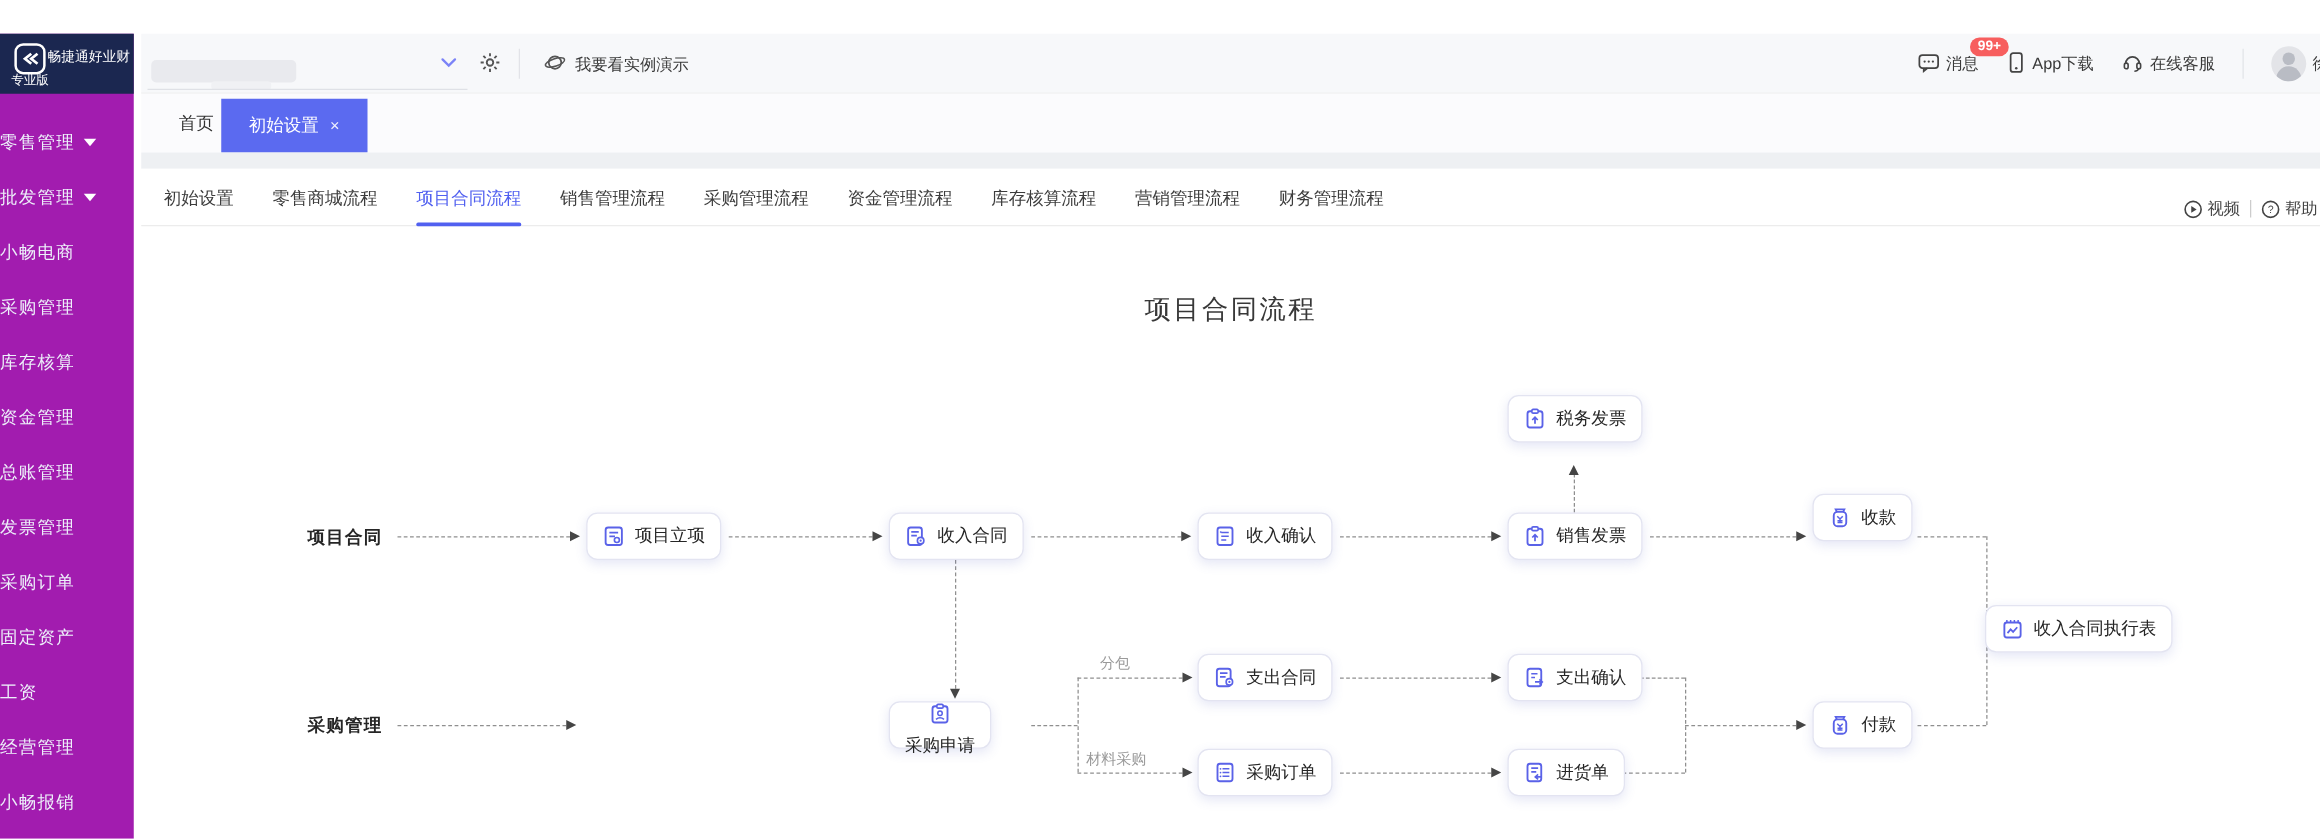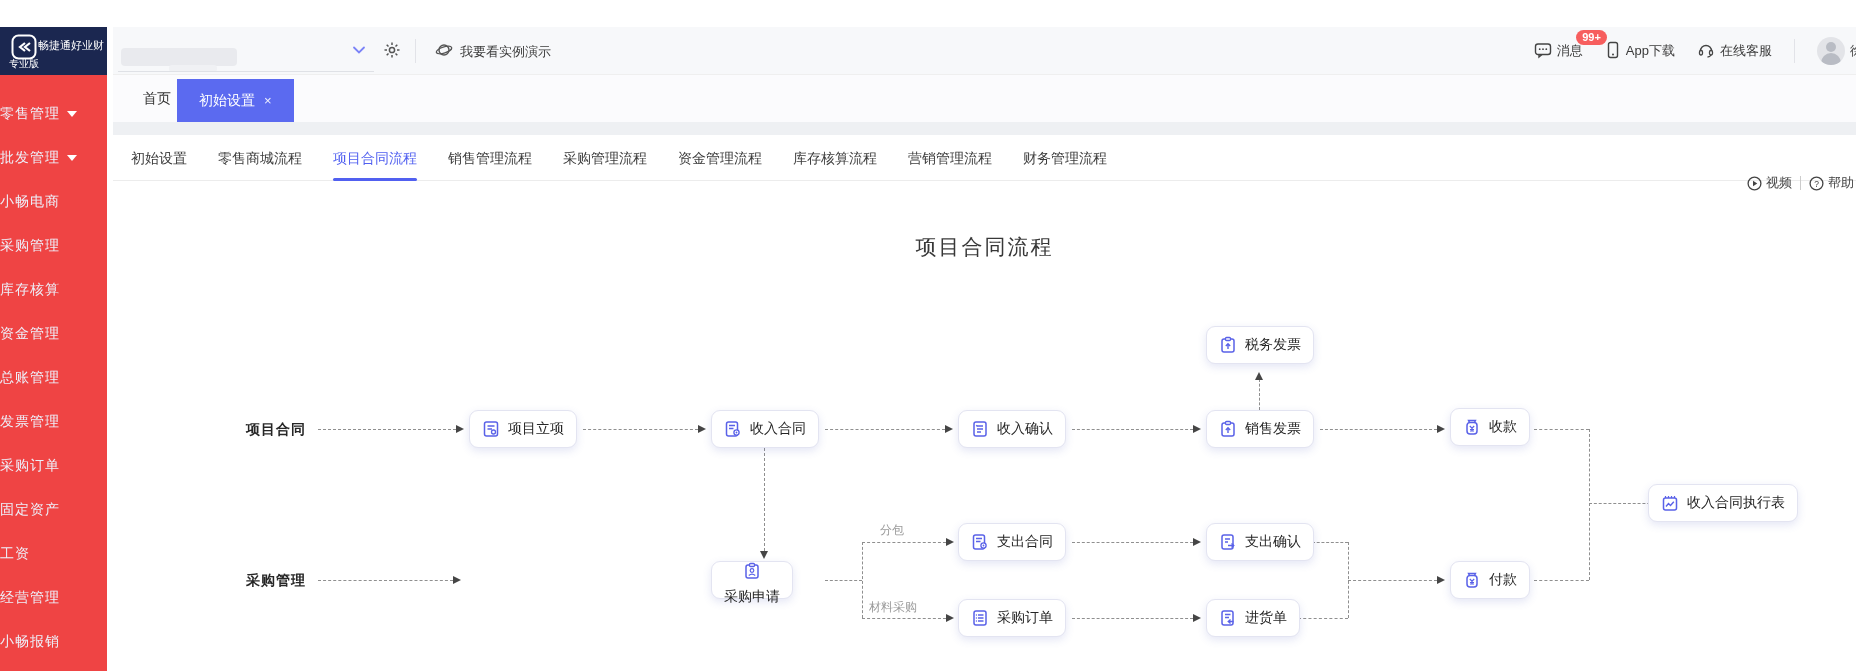--- a/index.html
+++ b/index.html
@@ -2,21 +2,21 @@
 <html><head>
 <meta charset="utf-8">
 <style>
   * { margin:0; padding:0; box-sizing:border-box; }
   html,body { width:1856px; height:671px; overflow:hidden;
     font-family:"Liberation Sans","DejaVu Sans",sans-serif; background:#fff; }
   .screen{position:relative;width:1856px;height:671px;background:#fff;}
   
   .topstrip{position:absolute;left:0;top:0;width:1856px;height:27px;background:#fff;}
   
-  .sidebar{position:absolute;left:0;top:27px;width:107px;height:644px;background:#ef4444;}
+  .sidebar{position:absolute;left:0;top:27px;width:107px;height:644px;background:#a21caf;}
   .logoblock{height:48px;position:relative;background:#1b2750;}
   .logoicon{position:absolute;left:11px;top:7px;}
   .brand{position:absolute;left:38px;top:11px;color:#fff;font-size:11px;white-space:nowrap;overflow:hidden;width:74px;}
   .edition{position:absolute;left:9px;top:30px;color:#fff;font-size:10px;}
   .side-items{padding-top:16px;}
   .side-item{height:44px;line-height:44px;color:#edf0fa;font-size:14px;
     letter-spacing:1px;cursor:pointer;position:relative;white-space:nowrap;}
   .caret{display:inline-block;width:0;height:0;border-left:5px solid transparent;
     border-right:5px solid transparent;border-top:6px solid #fff;margin-left:7px;vertical-align:middle;}
   
@@ -45,21 +45,21 @@
     display:flex;align-items:center;gap:9px;padding:0 22px;font-size:14px;cursor:pointer;}
   .tab-close{font-size:13px;cursor:pointer;opacity:.9;}
   
   .graygap{position:absolute;left:113px;top:122px;width:1743px;height:13px;background:#eef0f3;}
   .panel{position:absolute;left:113px;top:135px;width:1743px;height:536px;background:#fff;}
   .navrow{position:absolute;left:0;top:0;width:1743px;height:46px;border-bottom:1px solid #ececec;
     display:flex;align-items:center;padding-left:18px;gap:31px;}
   .nav-tab{font-size:14px;color:#3c3c3c;cursor:pointer;position:relative;height:46px;line-height:46px;white-space:nowrap;}
   .nav-tab.active{color:#5160f0;}
   .nav-tab.active:after{content:"";position:absolute;left:0;right:0;bottom:0;height:3px;background:#5160f0;border-radius:2px;}
-  .nav-right{position:absolute;right:2px;top:16px;height:64px;display:flex;align-items:center;gap:8px;
+  .nav-right{position:absolute;right:2px;top:0;height:64px;display:flex;align-items:center;gap:8px;
     font-size:13px;color:#444;}
   .nav-right .vdiv{width:1px;height:14px;background:#ccc;}
   .nav-right .itm{display:flex;align-items:center;gap:4px;cursor:pointer;white-space:nowrap;}
   
   .canvas{position:absolute;left:0;top:46px;width:1743px;height:490px;}
   .dtitle{position:absolute;left:0;top:52px;width:1743px;text-align:center;font-size:21px;color:#383838;letter-spacing:2px;}
   .rowlabel{position:absolute;font-size:14px;font-weight:bold;color:#262626;letter-spacing:1px;}
   .node{position:absolute;height:38px;display:flex;align-items:center;gap:8px;padding:0 12px;
     background:#fff;border:1px solid #e3e4f1;border-radius:9px;cursor:pointer;
     box-shadow:0 3px 9px rgba(90,98,190,.16);font-size:14px;color:#262626;white-space:nowrap;}
@@ -300,31 +300,31 @@
       <div class="node" style="left:1093px;top:229px;">
         <span class="nicon">
             <svg width="18" height="18" viewBox="0 0 18 18">
               <rect x="3" y="3" width="12" height="13" rx="2" fill="none" stroke="#5a62e8" stroke-width="1.5"></rect>
               <rect x="6.5" y="1.5" width="5" height="3" rx="1" fill="#fff" stroke="#5a62e8" stroke-width="1.3"></rect>
               <path d="M9 13 V8 M6.8 10 L9 7.8 L11.2 10" fill="none" stroke="#5a62e8" stroke-width="1.4"></path>
             </svg>
           </span>
         <span>销售发票</span>
       </div>
-      <div class="node" style="left:1093px;top:145px;">
+      <div class="node" style="left:1093px;top:135px;">
         <span class="nicon">
             <svg width="18" height="18" viewBox="0 0 18 18">
               <rect x="3" y="3" width="12" height="13" rx="2" fill="none" stroke="#5a62e8" stroke-width="1.5"></rect>
               <rect x="6.5" y="1.5" width="5" height="3" rx="1" fill="#fff" stroke="#5a62e8" stroke-width="1.3"></rect>
               <path d="M9 13 V8 M6.8 10 L9 7.8 L11.2 10" fill="none" stroke="#5a62e8" stroke-width="1.4"></path>
             </svg>
           </span>
         <span>税务发票</span>
       </div>
-      <div class="node" style="left:1337px;top:227px;text-align:center;">
+      <div class="node" style="left:1337px;top:214px;text-align:center;">
         <span class="nicon">
             <svg width="18" height="18" viewBox="0 0 18 18">
               <path d="M6.5 4.5 L5.5 2.5 H12.5 L11.5 4.5" fill="none" stroke="#5a62e8" stroke-width="1.4"></path>
               <rect x="4" y="4.5" width="10" height="11.5" rx="3" fill="none" stroke="#5a62e8" stroke-width="1.5"></rect>
               <path d="M6.8 8 L9 10.2 L11.2 8 M9 10.2 V13.5 M7 11.5 H11 M7 13 H11" stroke="#5a62e8" stroke-width="1.2" fill="none"></path>
             </svg>
           </span>
         <span>收款</span>
       </div>
       <div class="node" style="left:598px;top:380px;flex-direction:column;">
@@ -384,21 +384,21 @@
       <div class="node" style="left:1337px;top:380px;justify-content:center;">
         <span class="nicon">
             <svg width="18" height="18" viewBox="0 0 18 18">
               <path d="M6.5 4.5 L5.5 2.5 H12.5 L11.5 4.5" fill="none" stroke="#5a62e8" stroke-width="1.4"></path>
               <rect x="4" y="4.5" width="10" height="11.5" rx="3" fill="none" stroke="#5a62e8" stroke-width="1.5"></rect>
               <path d="M6.8 8 L9 10.2 L11.2 8 M9 10.2 V13.5 M7 11.5 H11 M7 13 H11" stroke="#5a62e8" stroke-width="1.2" fill="none"></path>
             </svg>
           </span>
         <span>付款</span>
       </div>
-      <div class="node" style="left:1535px;top:303px;">
+      <div class="node" style="left:1475px;top:303px;">
         <span class="nicon">
             <svg width="18" height="18" viewBox="0 0 18 18">
               <rect x="2.5" y="4" width="13" height="12" rx="2" fill="none" stroke="#5a62e8" stroke-width="1.5"></rect>
               <path d="M4.5 4 V2 M7.5 4 V2 M10.5 4 V2 M13.5 4 V2" stroke="#5a62e8" stroke-width="1.2"></path>
               <path d="M5 12.5 L7.5 9.5 L9.5 11.5 L12.8 7.8" fill="none" stroke="#5a62e8" stroke-width="1.4"></path>
             </svg>
           </span>
         <span>收入合同执行表</span>
       </div>
     </div>

